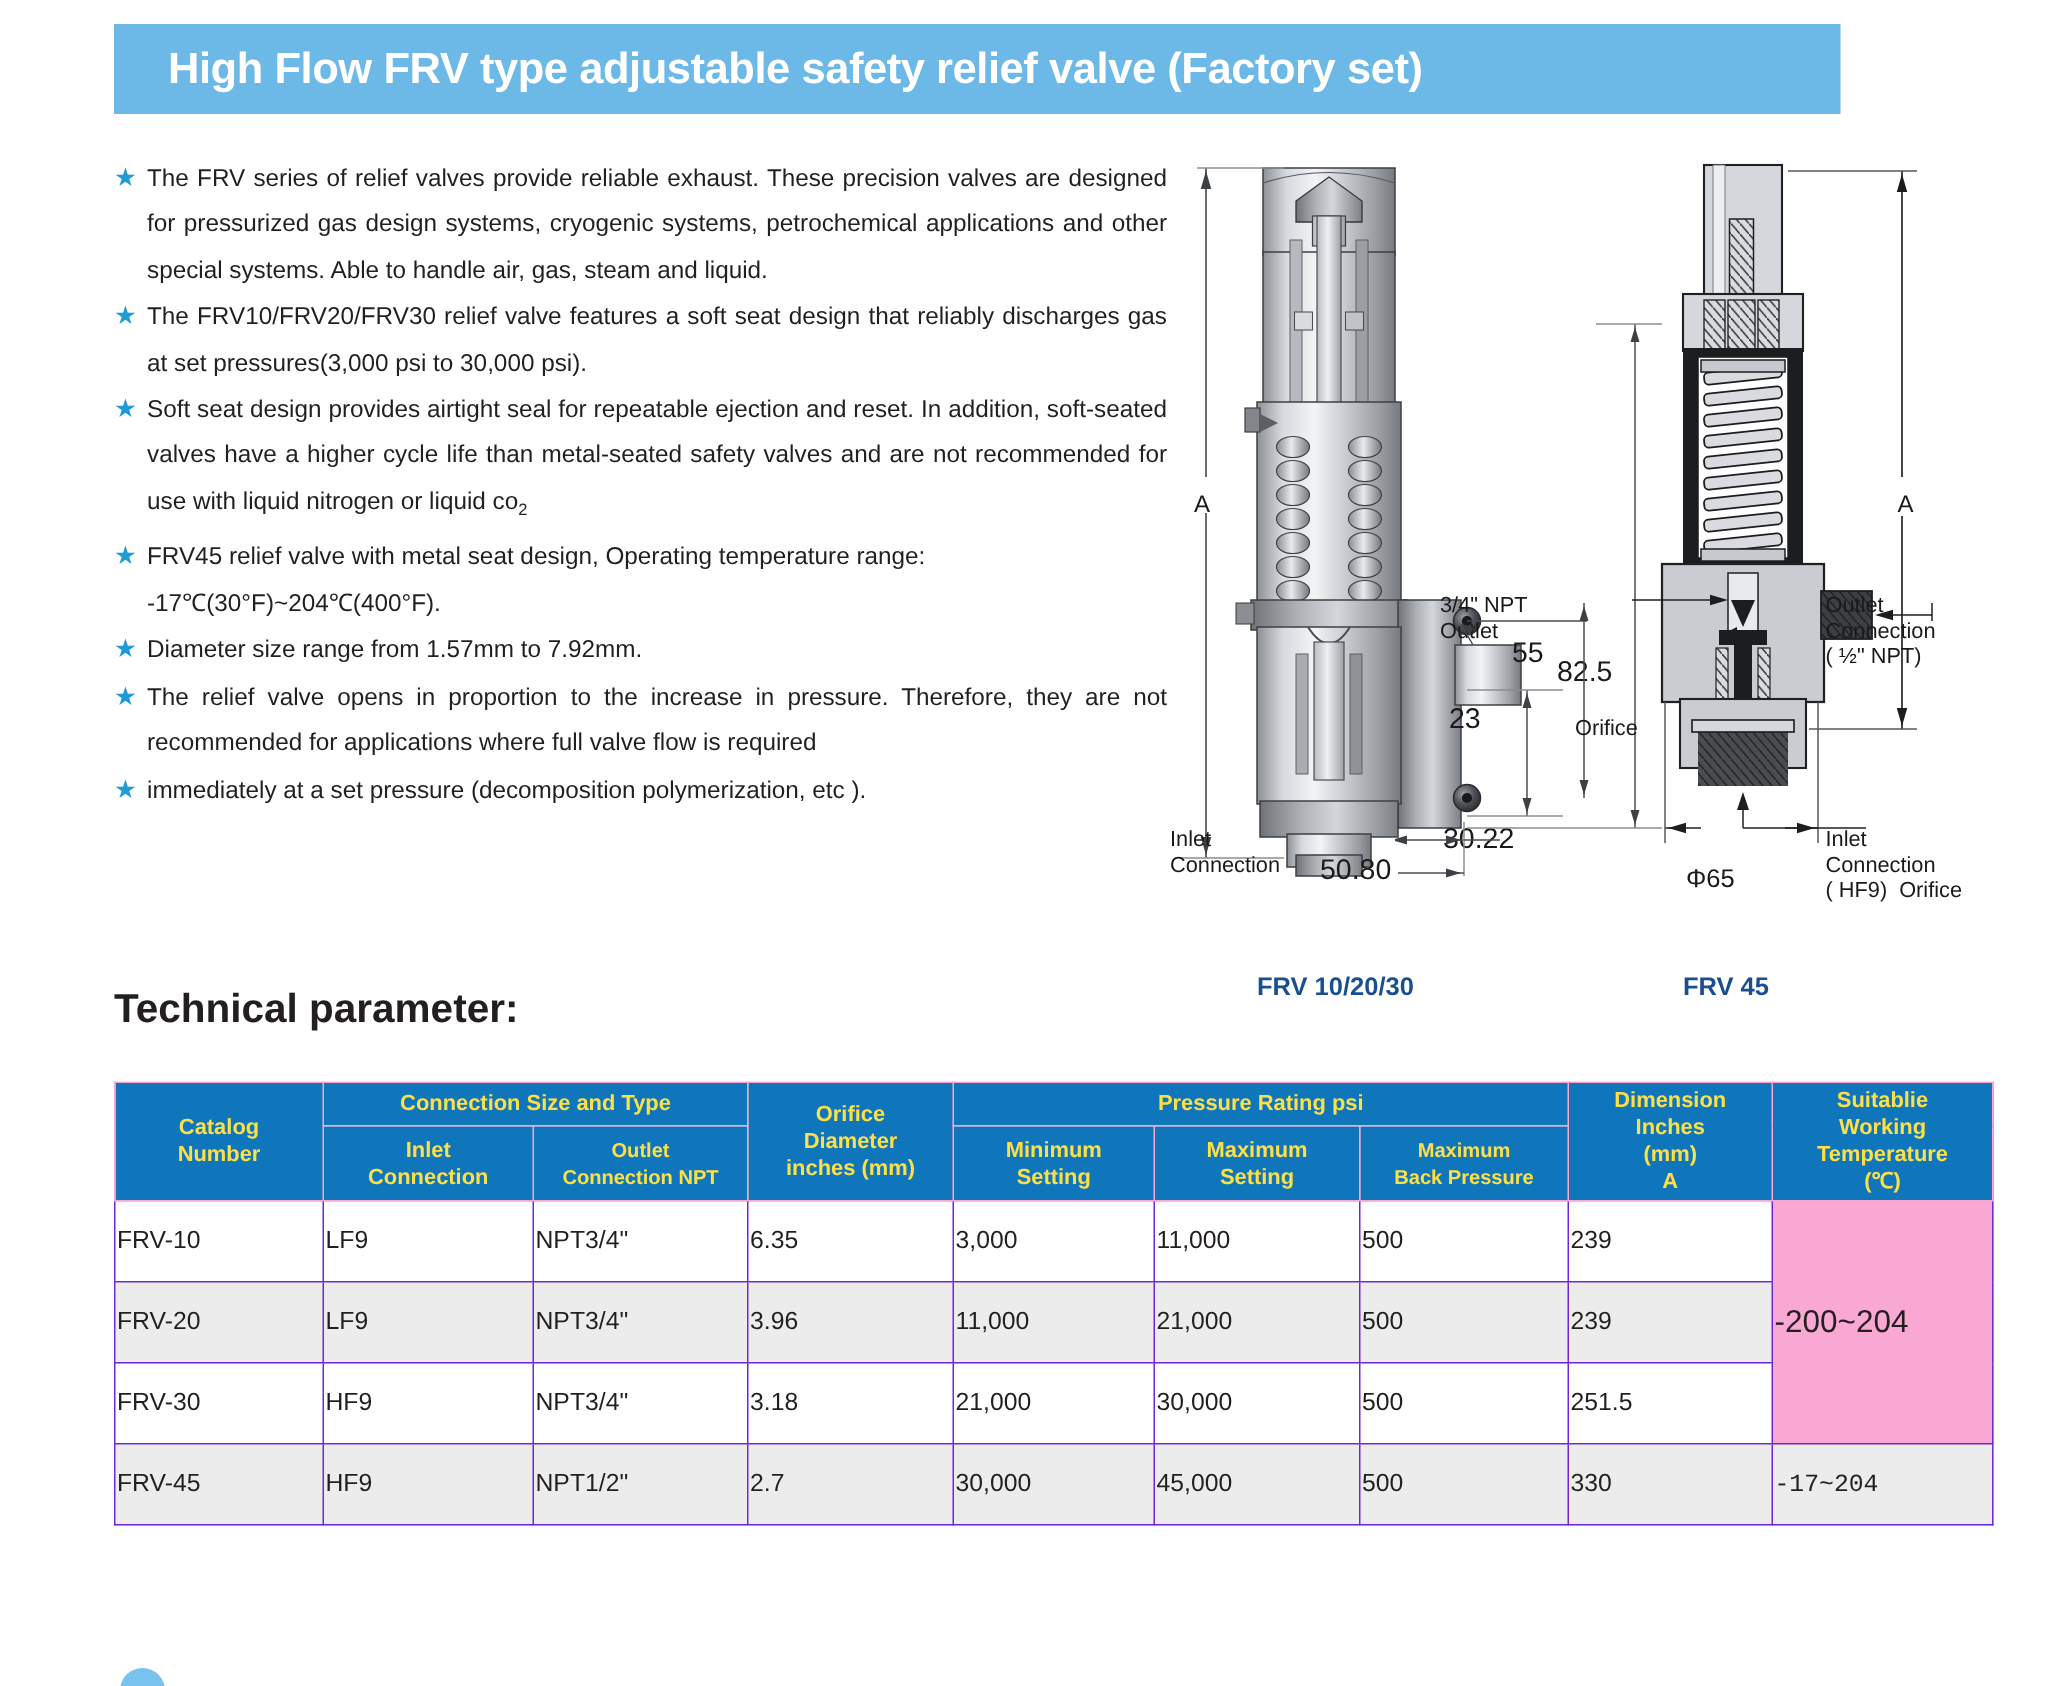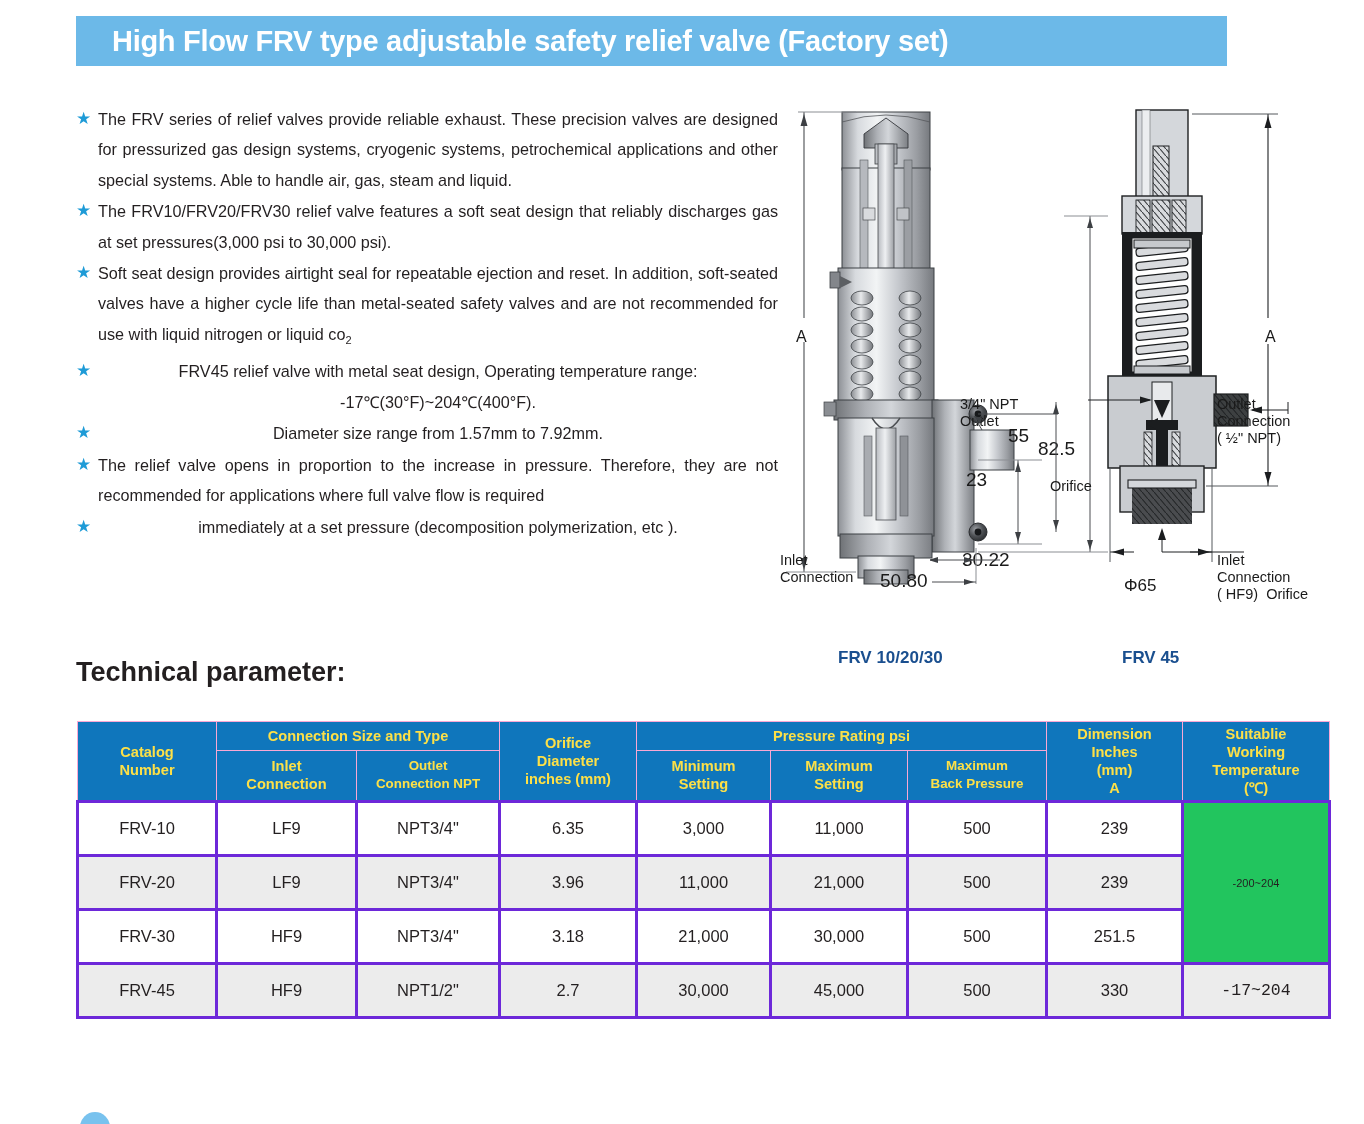--- a/index.html
+++ b/index.html
@@ -11,21 +11,21 @@
     width: 1364px; height: 1124px;
     position: relative;
     font-family: "Liberation Sans", sans-serif;
     overflow: hidden;
   }
 
   
   .banner {
     position: absolute;
     left: 76px; top: 16px;
-    width: 1151px; height: 50px;
+    width: 1151px; height: 60px;
     background: #6cb9e8;
     display: flex; align-items: center;
   }
   .banner-title {
     color: #ffffff;
     font-size: 29px;
     font-weight: bold;
     letter-spacing: -0.3px;
     padding-left: 36px;
     white-space: nowrap;
@@ -52,21 +52,21 @@
     user-select: none;
   }
   .bullet-text {
     flex: 1 1 auto;
     font-size: 16.2px;
     line-height: 30.4px;
     color: #231f20;
     text-align: justify;
     text-justify: inter-word;
   }
-  .bullet-text.nojust { text-align: center; }
+  .bullet-text.nojust { text-align: left; }
   .bullet-text .sub { font-size: 11px; vertical-align: sub; }
   .cont-line {
     margin-left: 26px;
     font-size: 16.2px;
     line-height: 30.4px;
     color: #231f20;
   }
 
   
   .drawings {
@@ -131,29 +131,29 @@
     font-size: 14.6px;
     font-weight: bold;
     line-height: 18px;
     text-align: center;
     border: 1px solid #f9a8d4;
     padding: 3px 2px;
     vertical-align: middle;
   }
   table.spec th.tight { font-size: 13.4px; }
   table.spec td {
-    border: 3px solid #6d28d9;
-    text-align: center;
+    border: 1px solid #6d28d9;
+    text-align: left;
     font-size: 16.5px;
     color: #231f20;
     height: 54px;
     background: #ffffff;
   }
   table.spec tr.alt td { background: #ececec; }
-  table.spec td.mergecell { background: #22c55e; font-size: 11px; }
+  table.spec td.mergecell { background: #f9a8d4; font-size: 21px; }
   table.spec tr.alt td.mergecell-alt { background: #ececec; font-family: Liberation Mono, monospace; }
 
   .col1 { width: 139px; }
   .col2 { width: 140px; }
   .col3 { width: 143px; }
   .col4 { width: 137px; }
   .col5 { width: 134px; }
   .col6 { width: 137px; }
   .col7 { width: 139px; }
   .col8 { width: 136px; }

